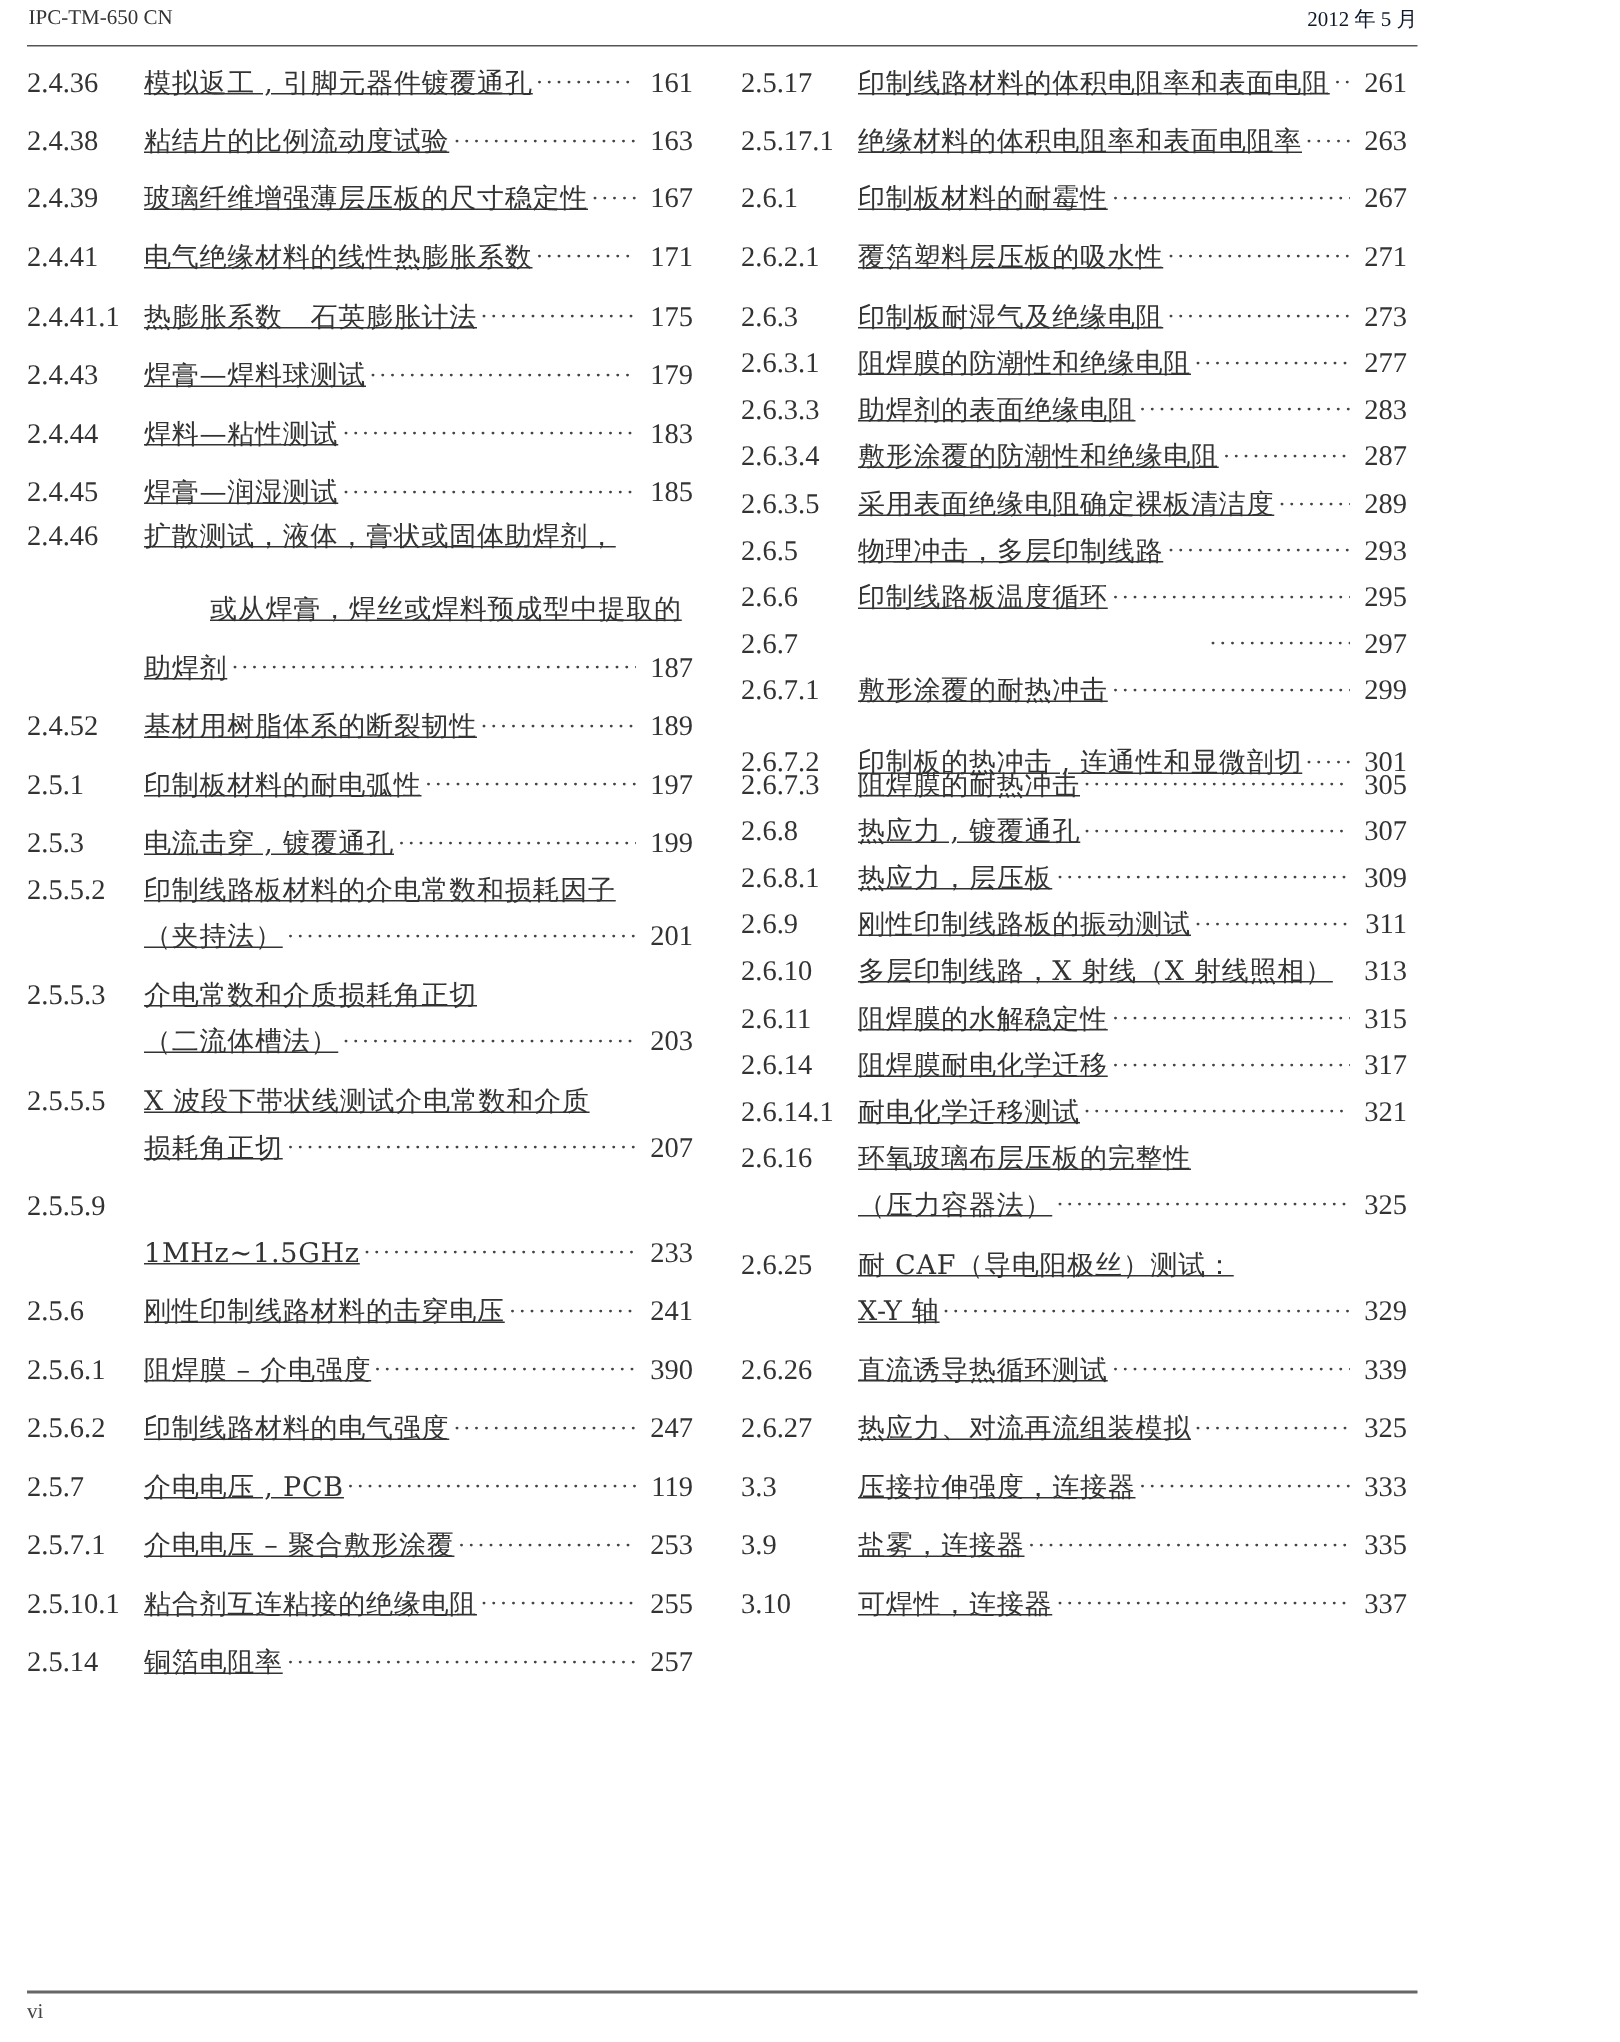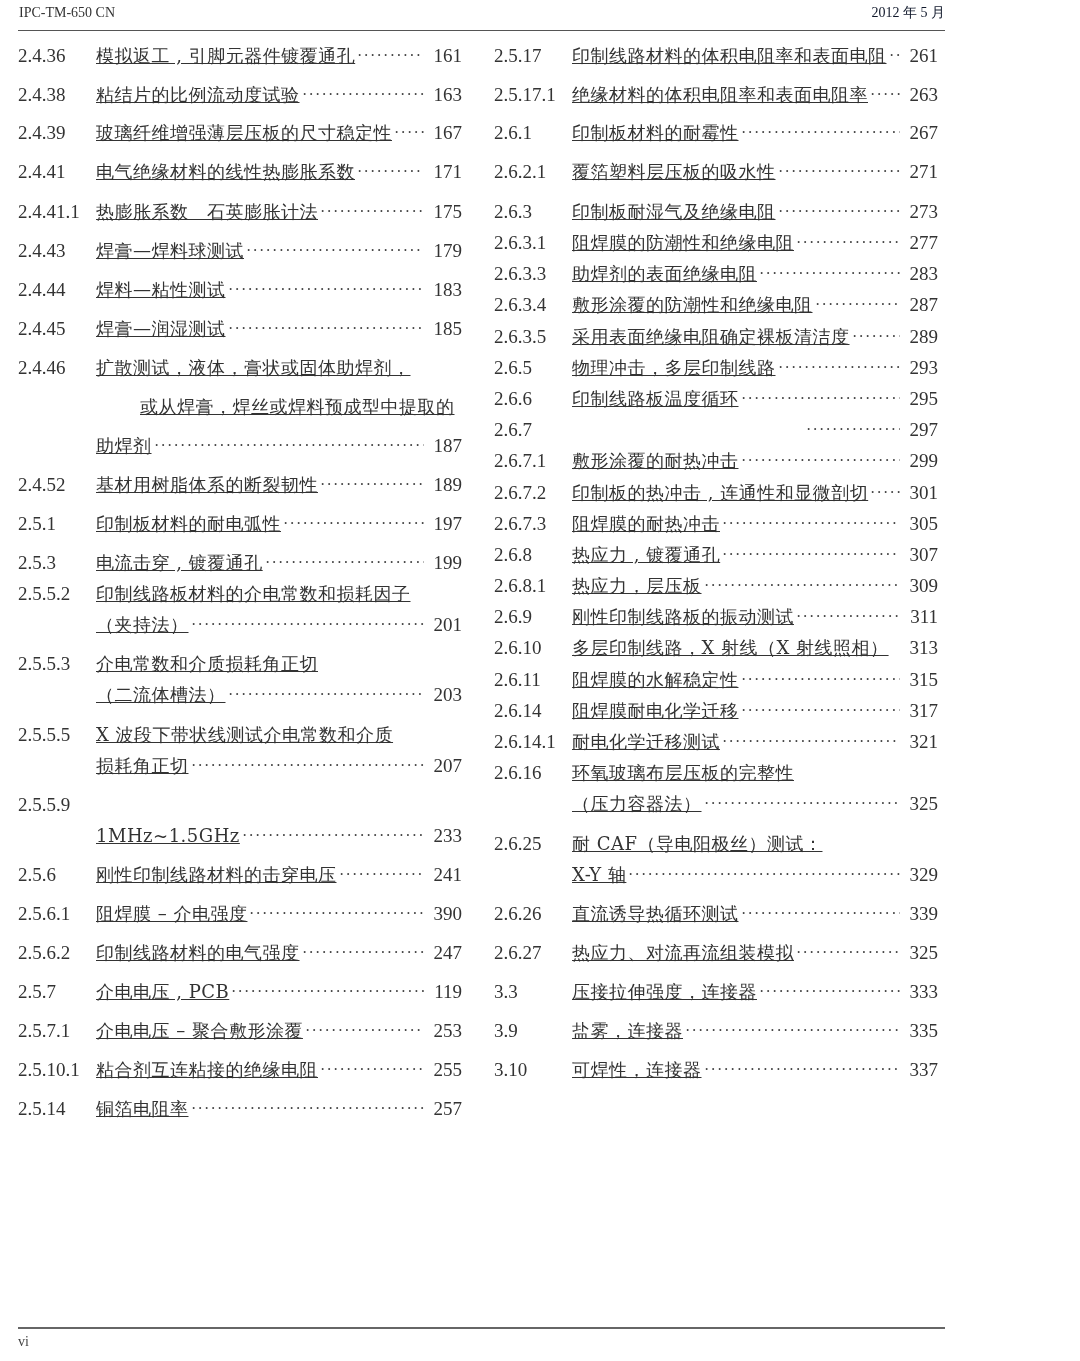--- a/index.html
+++ b/index.html
@@ -66,21 +66,21 @@
       <div class="ttl" style="left: 96px;">焊料—粘性测试</div>
       <div class="dots" style="top: 0px; left: 228px; width: 196px;">················································································</div>
       <div class="pg" style="left: 428px;">183</div>
     </div>
     <div class="line" style="top: 315px; left: 0px; width: 1080px;">
       <div class="num" style="left: 18px;">2.4.45</div>
       <div class="ttl" style="left: 96px;">焊膏—润湿测试</div>
       <div class="dots" style="top: 0px; left: 228px; width: 196px;">················································································</div>
       <div class="pg" style="left: 428px;">185</div>
     </div>
-    <div class="line" style="top: 354px; left: 0px; width: 860px;">
+    <div class="line" style="top: 344px; left: 0px; width: 860px;">
       <div class="num" style="left: 18px;">2.4.46</div>
       <div class="ttl" style="left: 96px;">扩散测试，液体，膏状或固体助焊剂，</div>
     </div>
     <div class="line" style="top: 393px; left: 0px; width: 1080px; margin-left: 44px;">
       <div class="ttl" style="left: 96px;">或从焊膏，焊丝或焊料预成型中提取的</div>
     </div>
     <div class="line" style="top: 432px; left: 0px; width: 1080px;">
       <div class="ttl" style="left: 96px;">助焊剂</div>
       <div class="dots" style="top: 0px; left: 154px; width: 270px;">················································································</div>
       <div class="pg" style="left: 428px;">187</div>
@@ -250,21 +250,21 @@
       <div class="num" style="left: 494px;">2.6.7</div>
       <div class="dots" style="top: 0px; left: 806px; width: 94px;">················································································</div>
       <div class="pg" style="left: 904px;">297</div>
     </div>
     <div class="line" style="top: 447px; left: 0px; width: 1080px;">
       <div class="num" style="left: 494px;">2.6.7.1</div>
       <div class="ttl" style="left: 572px;">敷形涂覆的耐热冲击</div>
       <div class="dots" style="top: 0px; left: 741px; width: 159px;">················································································</div>
       <div class="pg" style="left: 904px;">299</div>
     </div>
-    <div class="line" style="top: 479px; left: 0px; width: 1080px;">
+    <div class="line" style="top: 495px; left: 0px; width: 1080px;">
       <div class="num" style="left: 494px;">2.6.7.2</div>
       <div class="ttl" style="left: 572px;">印制板的热冲击 , 连通性和显微剖切 </div>
       <div class="dots" style="top: 0px; left: 870px; width: 30px;">················································································</div>
       <div class="pg" style="left: 904px;">301</div>
     </div>
     <div class="line" style="top: 510px; left: 0px; width: 1080px;">
       <div class="num" style="left: 494px;">2.6.7.3</div>
       <div class="ttl" style="left: 572px;">阻焊膜的耐热冲击</div>
       <div class="dots" style="top: 0px; left: 722px; width: 178px;">················································································</div>
       <div class="pg" style="left: 904px;">305</div>

